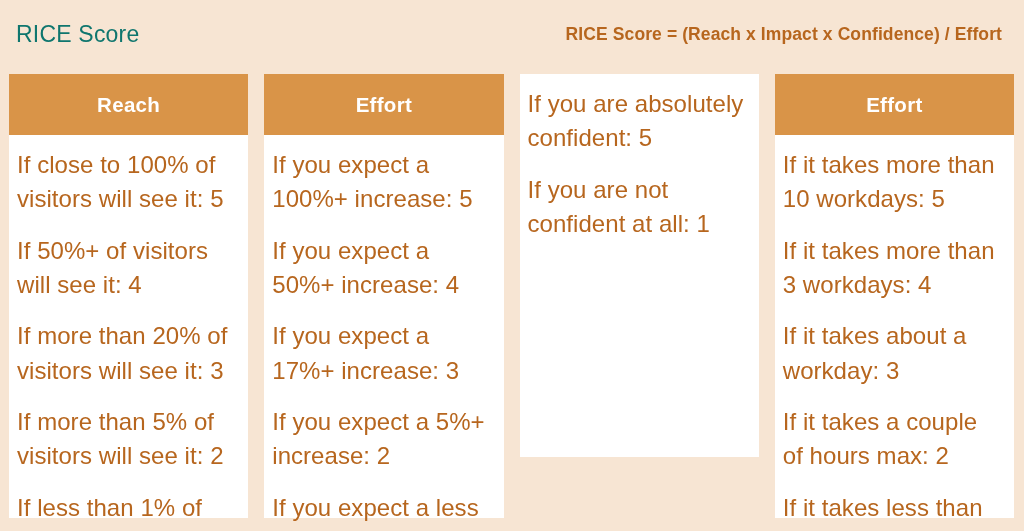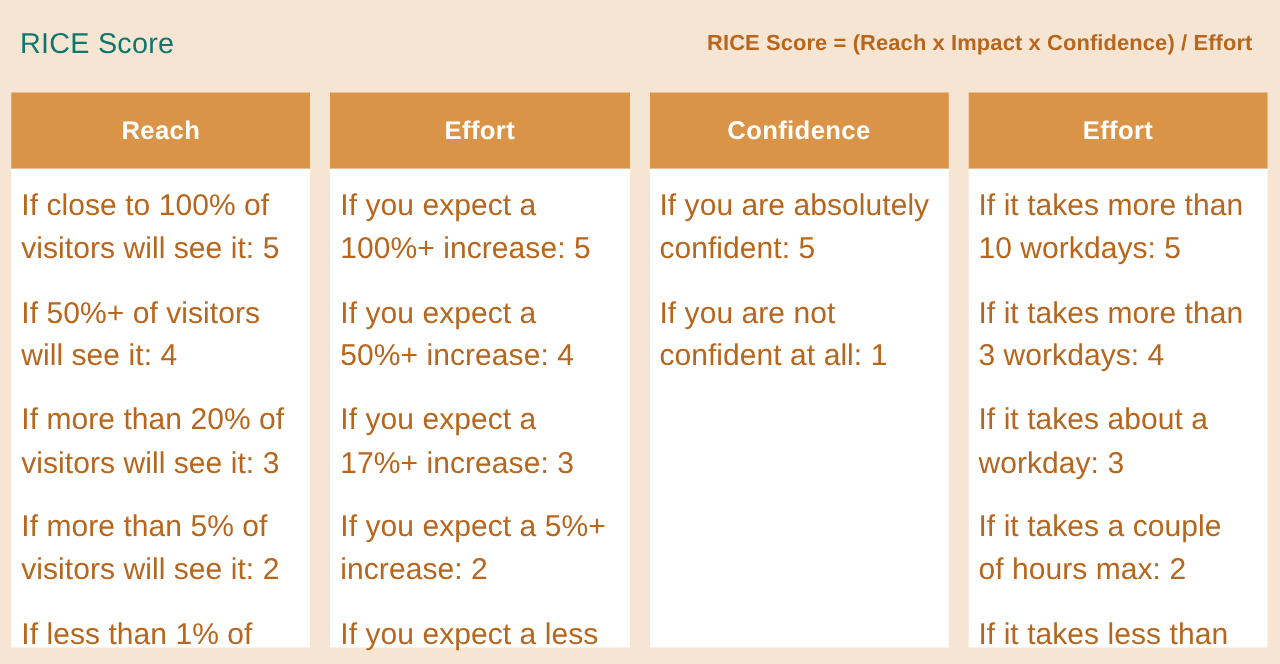--- a/index.html
+++ b/index.html
@@ -124,21 +124,20 @@
       <div class="col-body">
         <div class="cell">If you expect a 100%+ increase: 5</div>
         <div class="cell">If you expect a 50%+ increase: 4</div>
         <div class="cell">If you expect a 17%+ increase: 3</div>
         <div class="cell">If you expect a 5%+ increase: 2</div>
         <div class="cell">If you expect a less than 5% increase: 1</div>
       </div>
     </div>
 
     <div class="col">
-      <div class="col-head">Confidence</div>
       <div class="col-body">
         <div class="cell">If you are absolutely confident: 5</div>
         <div class="cell">If you are not confident at all: 1</div>
         <div class="cell empty"></div>
         <div class="cell empty"></div>
         <div class="cell empty"></div>
       </div>
     </div>
 
     <div class="col">

